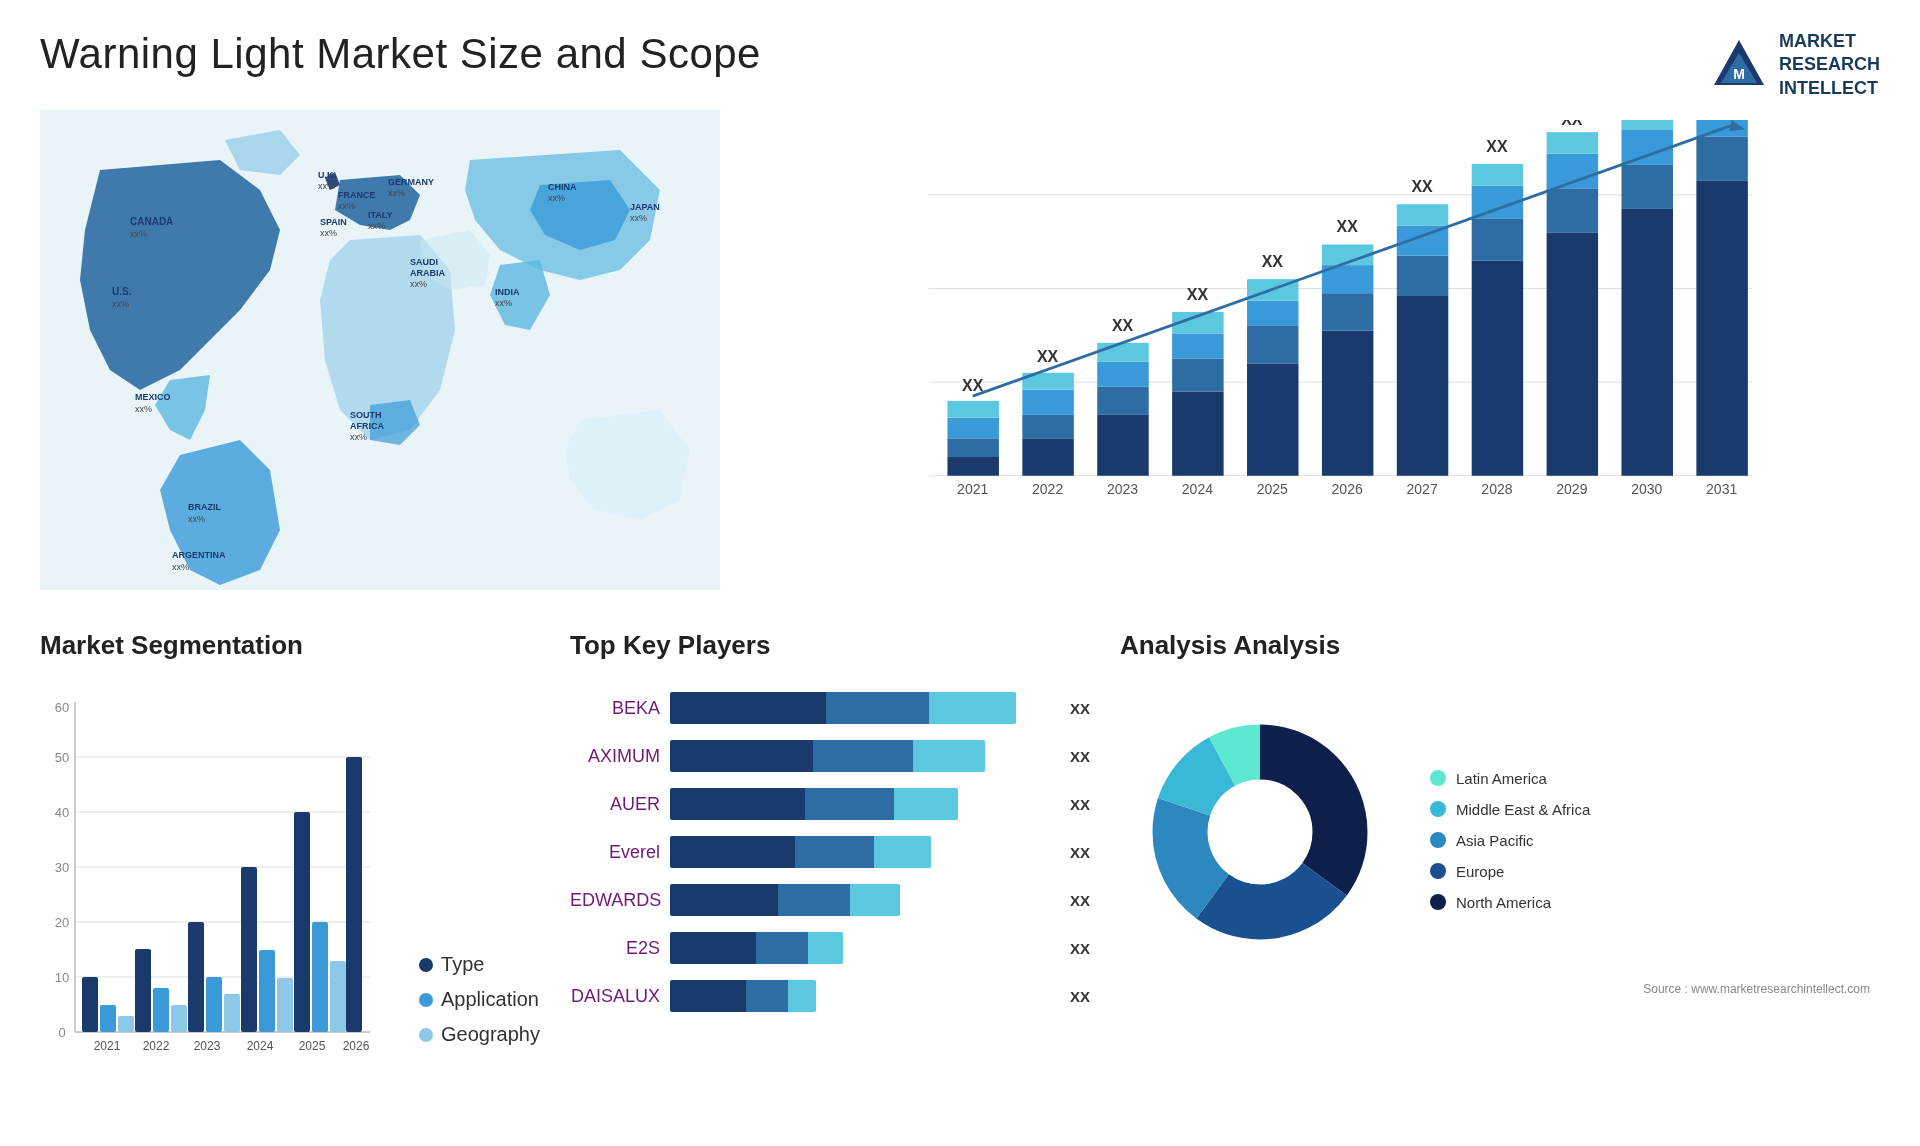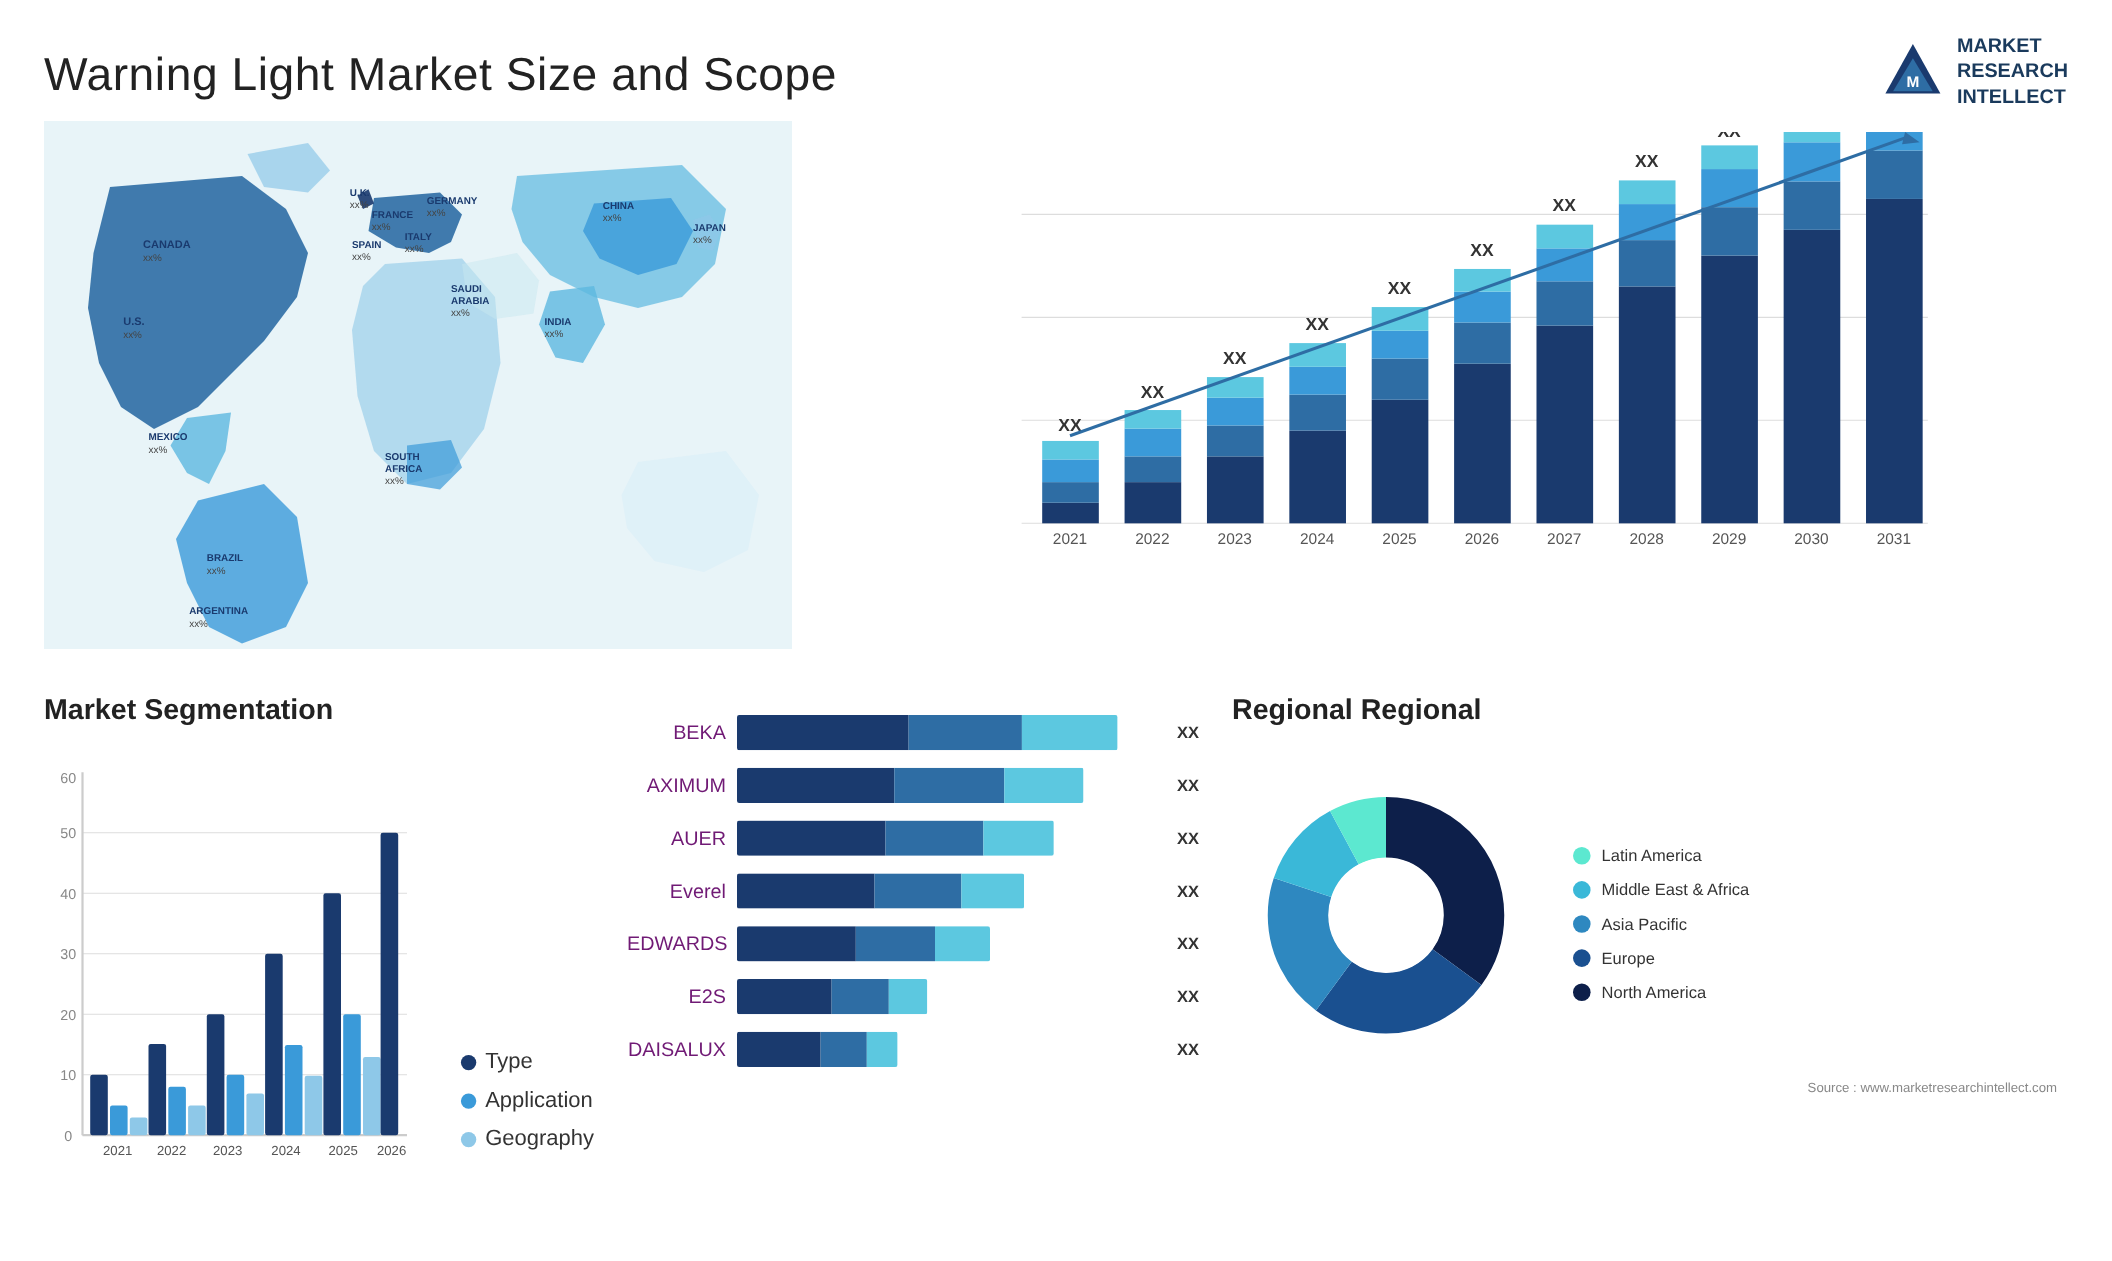--- a/index.html
+++ b/index.html
@@ -17,21 +17,20 @@
       display: flex;
       justify-content: space-between;
       align-items: flex-start;
       padding: 30px 40px 10px 40px;
     }
     .main-title {
       font-size: 42px;
       font-weight: 300;
       color: #222;
       letter-spacing: 0.5px;
-      margin-top: 14px;
     }
     .logo-area {
       display: flex;
       align-items: center;
       gap: 10px;
     }
     .logo-icon {
       width: 60px;
       height: 60px;
     }
@@ -467,20 +466,21 @@
         </div>
         <div class="legend-item">
           <div class="legend-dot" style="background:#8ec8e8;"></div>
           <span>Geography</span>
         </div>
       </div>
     </div>
   </div>
 
   <div class="players-area">
+    <div class="section-title">Top Key Players</div>
     <div style="margin-top:20px;">
 
       <div class="player-row">
         <div class="player-name">BEKA</div>
         <div class="player-bar-container">
           <div class="player-bar" style="width:90%;">
             <div class="player-bar-seg1" style="flex:45;"></div>
             <div class="player-bar-seg2" style="flex:30;"></div>
             <div class="player-bar-seg3" style="flex:25;"></div>
           </div>
@@ -556,21 +556,21 @@
             <div class="player-bar-seg2" style="flex:12;"></div>
             <div class="player-bar-seg3" style="flex:8;"></div>
           </div>
         </div>
         <span class="player-xx">XX</span>
       </div>
     </div>
   </div>
 
   <div class="regional-area">
-    <div class="section-title">Regional Regional</div>
+    <div class="section-title">Analysis Analysis</div>
     <div class="donut-legend-wrap">
 
       <div class="donut-container">
         <svg viewBox="0 0 280 280" width="280" height="280">
 
           <circle cx="140" cy="140" r="80" fill="none" stroke="#0d1f4a" stroke-width="55" stroke-dasharray="175.9 326.7" stroke-dashoffset="0" transform="rotate(-90 140 140)"></circle>
 
           <circle cx="140" cy="140" r="80" fill="none" stroke="#1a5090" stroke-width="55" stroke-dasharray="125.7 376.9" stroke-dashoffset="-175.9" transform="rotate(-90 140 140)"></circle>
 
           <circle cx="140" cy="140" r="80" fill="none" stroke="#2e88c0" stroke-width="55" stroke-dasharray="100.5 402.1" stroke-dashoffset="-301.6" transform="rotate(-90 140 140)"></circle>

